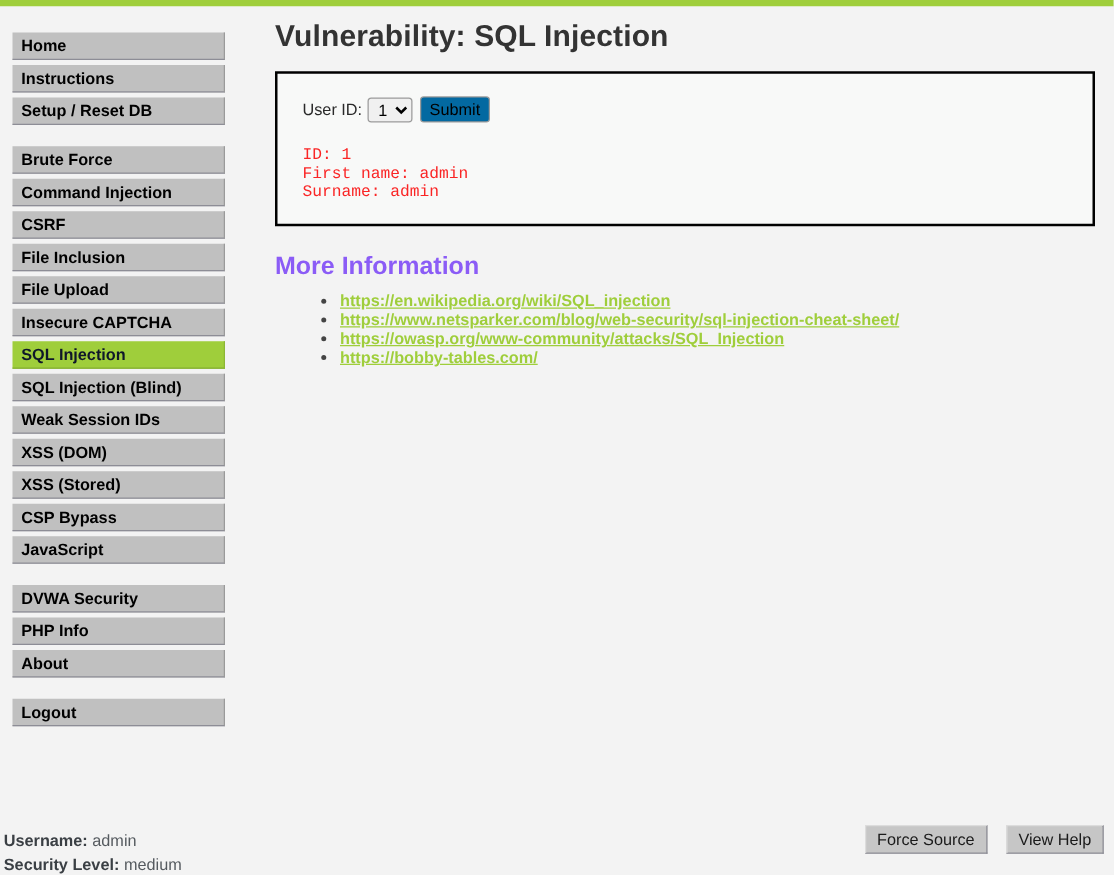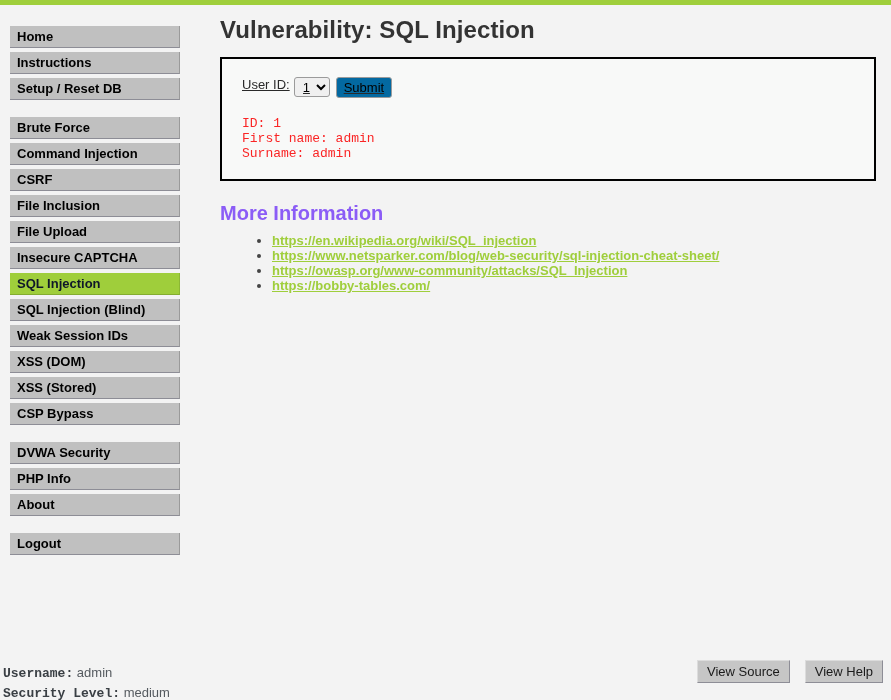--- a/index.html
+++ b/index.html
@@ -86,24 +86,24 @@
     margin-top: 5px;
     width: 656px;
     min-height: 124px;
     border: 2px solid #000000;
     background: #f8f9f8;
     padding: 18px 20px 16px 20px;
   }
 
   #form-row {
     display: flex;
+    align-items: center;
     white-space: nowrap;
     font-size: 13px;
     color: #2a2a2a;
-    text-decoration: underline;
   }
   #form-label { margin-right: 4px; }
   #user-id-select {
     font-family: "Liberation Sans", sans-serif;
     font-size: 13px;
     height: 20px;
     padding: 1px 2px 1px 4px;
     border: 1px solid #9b9b9b;
     border-radius: 3px;
     background: #f0f0f0;
@@ -168,21 +168,21 @@
     height: 45px;
   }
   #footer-info {
     position: absolute;
     left: 3px;
     top: 8px;
     font-size: 13px;
     line-height: 19px;
     color: #555a5f;
   }
-  #footer-info b { color: #3a3f44; font-family: Liberation Mono, monospace; }
+  #footer-info b { color: #3a3f44; }
   #footer-buttons {
     position: absolute;
     right: 8px;
     top: 5px;
     display: flex;
   }
   .footer-button {
     font-family: "Liberation Sans", sans-serif;
     font-size: 13px;
     height: 23px;
@@ -215,20 +215,21 @@
         <a class="nav-item">CSRF</a>
         <a class="nav-item">File Inclusion</a>
         <a class="nav-item">File Upload</a>
         <a class="nav-item">Insecure CAPTCHA</a>
         <a class="nav-item active">SQL Injection</a>
         <a class="nav-item">SQL Injection (Blind)</a>
         <a class="nav-item">Weak Session IDs</a>
         <a class="nav-item">XSS (DOM)</a>
         <a class="nav-item">XSS (Stored)</a>
         <a class="nav-item">CSP Bypass</a>
+        <a class="nav-item">JavaScript</a>
       </div>
       <div class="nav-group">
         <a class="nav-item">DVWA Security</a>
         <a class="nav-item">PHP Info</a>
         <a class="nav-item">About</a>
       </div>
       <div class="nav-group">
         <a class="nav-item">Logout</a>
       </div>
     </nav>
@@ -260,18 +261,18 @@
         <b>Username:</b>
         <span>admin</span>
       </div>
       <div>
         <b>Security Level:</b>
         <span>medium</span>
       </div>
 
     </div>
     <div id="footer-buttons">
-      <button class="footer-button">View Source</button>
+      <button class="footer-button">Force Source</button>
       <button class="footer-button">View Help</button>
     </div>
   </div>
 
 </div>
 
 </body></html>

